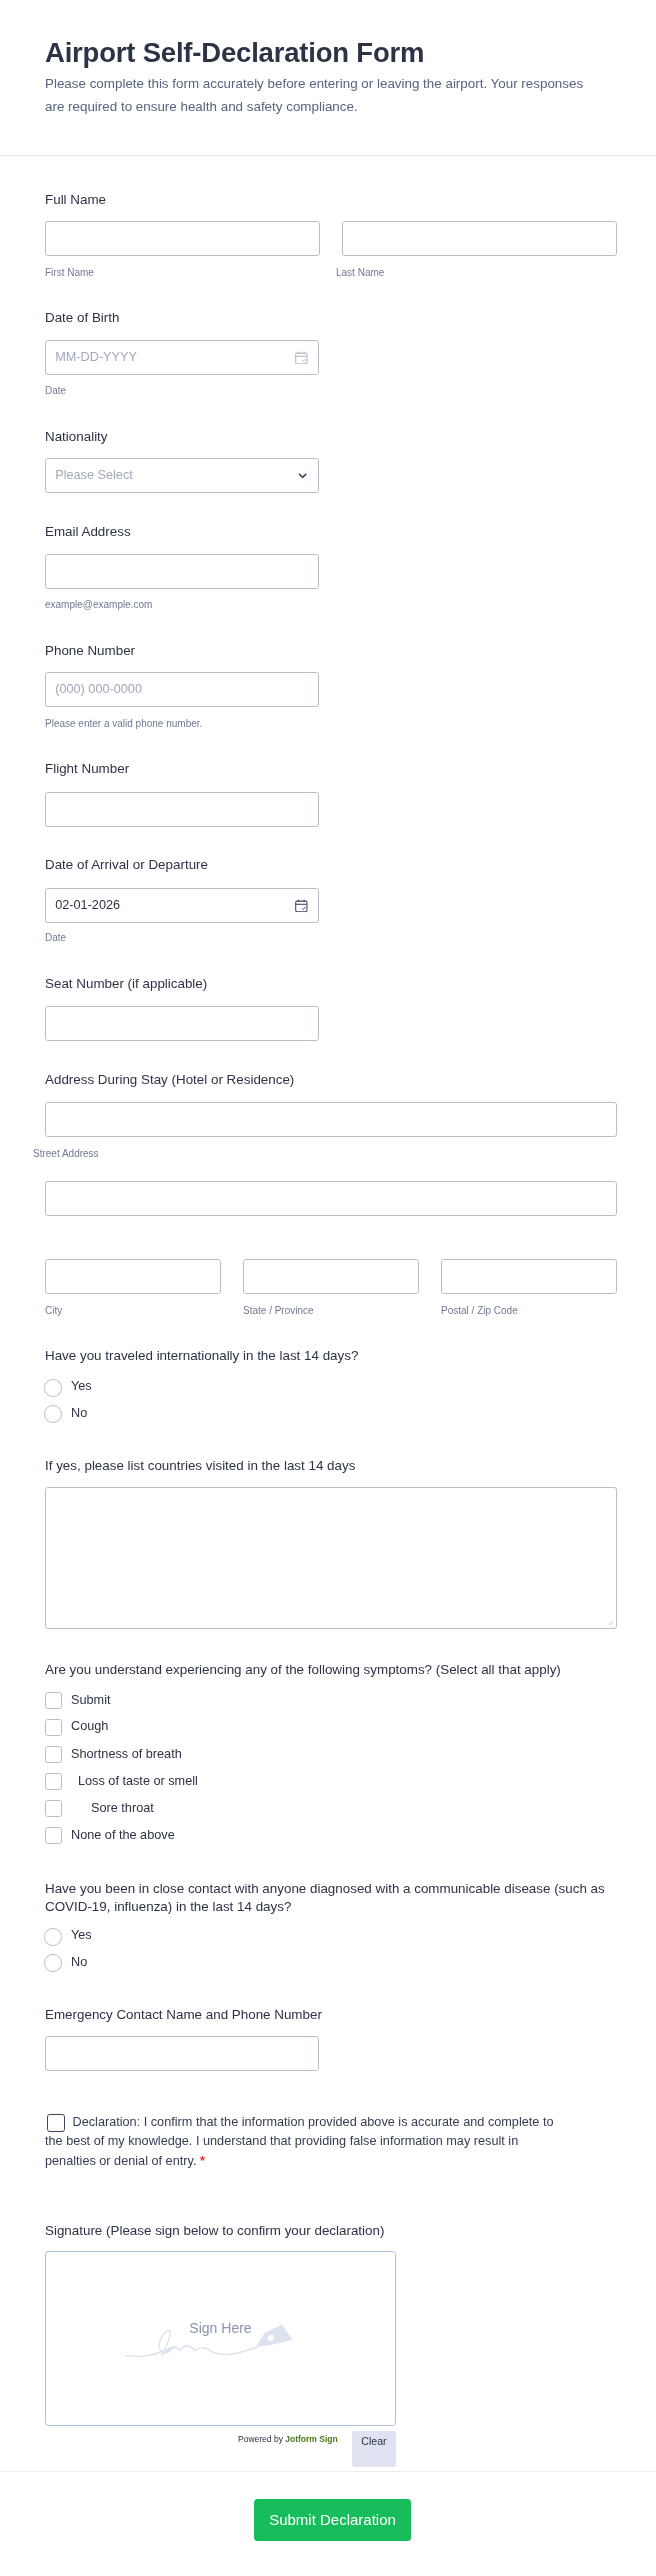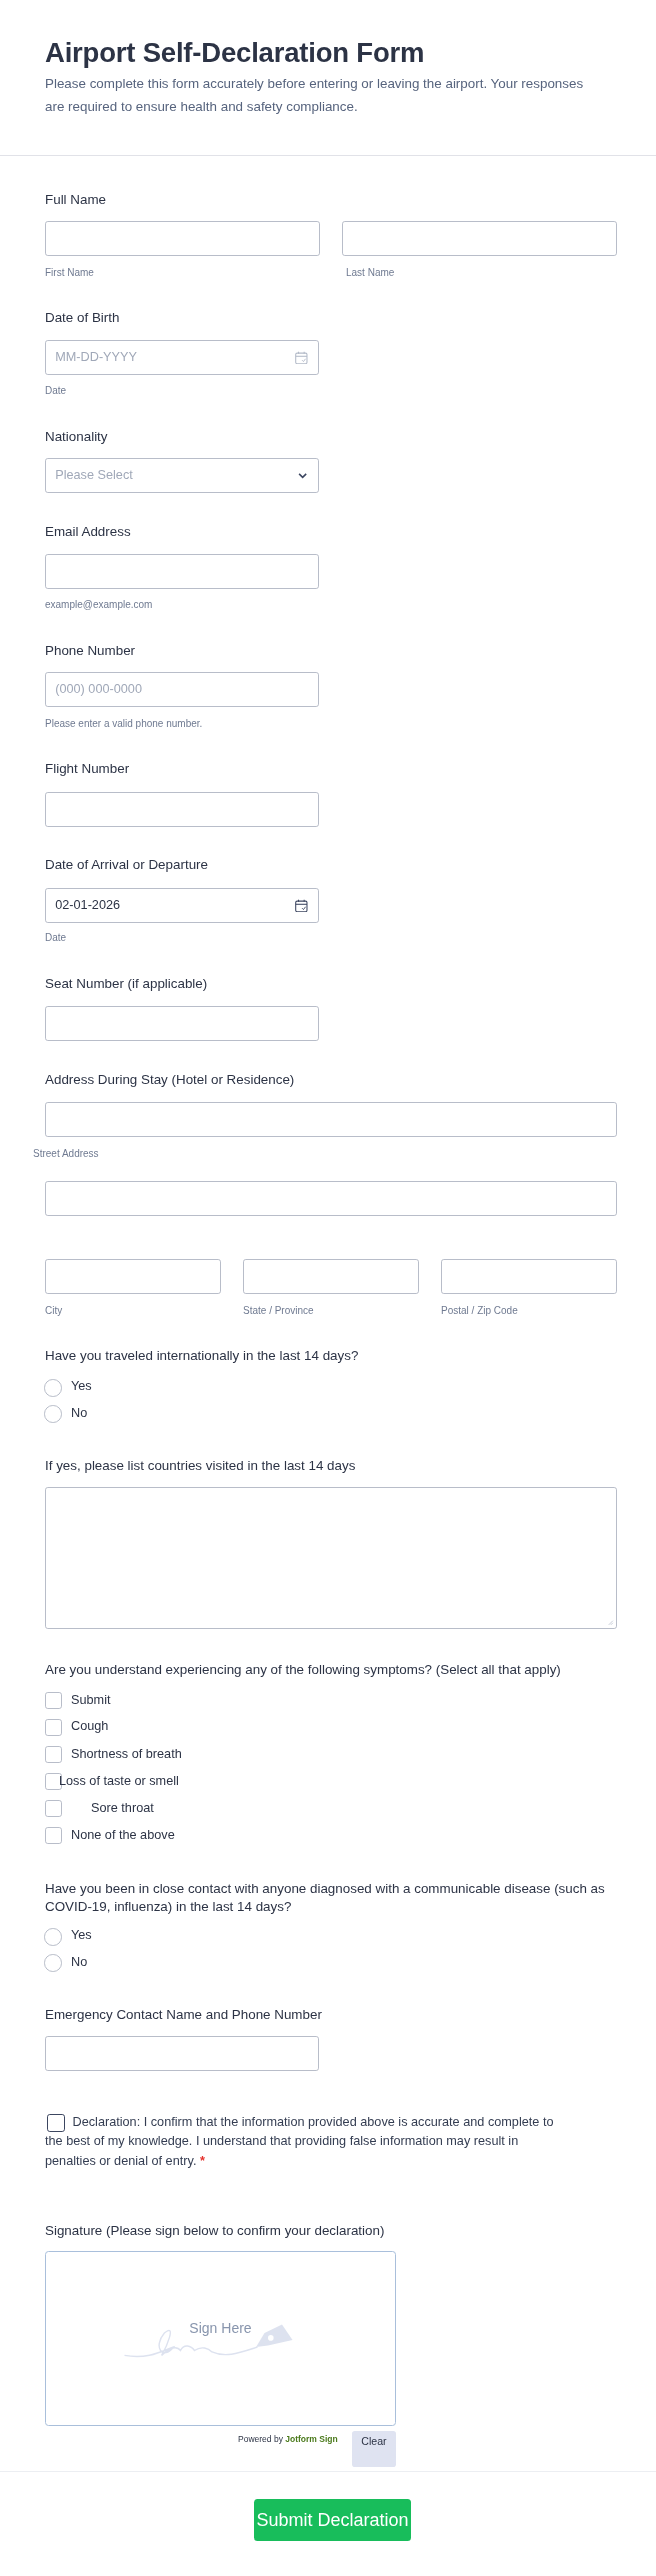--- a/index.html
+++ b/index.html
@@ -18,36 +18,36 @@
   .cal { position: absolute; right: 10px; top: 10px; width: 12.7px; height: 13.4px; }
   .chev { position: absolute; right: 10px; top: 10.6px; width: 11.3px; height: 11.3px; }
   .radio { width: 17.6px; height: 17.6px; border: 1.1px solid #b8bdc9; border-radius: 50%; background: #fff; }
   .check { width: 17px; height: 17px; border: 1.1px solid #b8bdc9; border-radius: 2.8px; background: #fff; }
   .opt { font-size: 12.7px; color: #2c3345; }
   .sig { left: 45px; top: 2251px; width: 351px; height: 175px; border: 0.7px solid #a9bfdb; border-radius: 3.5px; background: #fff; }
   .sig-text { position: absolute; left: 0; width: 100%; top: 68px; text-align: center; font-size: 14px; color: #8895ad; }
   .powered { left: 238px; top: 2434px; font-size: 8.5px; color: #2c3345; }
   .powered b { color: #4b7a1c; }
   .clear { left: 352px; top: 2431px; width: 44px; height: 36px; background: #dfe3f1; border-radius: 2.8px; font-size: 10.6px; color: #2c3345; text-align: center; line-height: 20px; }
-  .submit { left: 254px; top: 2499px; width: 157px; height: 42px; background: #18bd5b; border-radius: 3.5px; color: #fff; font-size: 18px; text-align: center; line-height: 42px; font-weight: 500; }
+  .submit { left: 254px; top: 2499px; width: 157px; height: 42px; background: #18bd5b; border-radius: 3.5px; color: #fff; font-size: 15px; text-align: center; line-height: 42px; font-weight: 500; }
   .req { color: #e5322d; font-weight: 700; }
   .resize { position: absolute; right: 2.1px; bottom: 2.1px; width: 5.6px; height: 5.6px; }
 </style>
 </head>
 <body>
 
 <div class="abs title">Airport Self-Declaration Form</div>
 <div class="abs desc">Please complete this form accurately before entering or leaving the airport. Your responses are required to ensure health and safety compliance.</div>
 <div class="abs hdr-divider"></div>
 
 <div class="abs label" style="left:45px;top:192px;">Full Name</div>
 <div class="abs input" style="left:45px;top:221px;width:275px;"></div>
 <div class="abs sub" style="left:45px;top:267px;">First Name</div>
 <div class="abs input" style="left:342px;top:221px;width:275px;"></div>
-<div class="abs sub" style="left:338px;top:267px;padding-left:8px;">Last Name</div>
+<div class="abs sub" style="left:328px;top:267px;padding-left:8px;">Last Name</div>
 
 <div class="abs label" style="left:45px;top:310px;">Date of Birth</div>
 <div class="abs input" style="left:45px;top:340px;width:274px;">
   <span class="ph">MM-DD-YYYY</span>
   <svg class="cal" viewBox="0 0 18 19">
       <rect x="1" y="3" width="16" height="15" rx="2" fill="none" stroke="#b3bac8" stroke-width="1.5"></rect>
       <line x1="1" y1="7.5" x2="17" y2="7.5" stroke="#b3bac8" stroke-width="1.5"></line>
       <line x1="5" y1="1" x2="5" y2="4" stroke="#b3bac8" stroke-width="1.5"></line>
       <line x1="13" y1="1" x2="13" y2="4" stroke="#b3bac8" stroke-width="1.5"></line>
       <polyline points="10,13 12,15 15,11" fill="none" stroke="#b3bac8" stroke-width="1.3"></polyline>
@@ -119,21 +119,21 @@
 </div>
 
 <div class="abs label" style="left:45px;top:1662px;">Are you understand experiencing any of the following symptoms? (Select all that apply)</div>
 <div class="abs check" style="left:45px;top:1692px;"></div>
 <div class="abs opt" style="left:71px;top:1693px;">Submit</div>
 <div class="abs check" style="left:45px;top:1719px;"></div>
 <div class="abs opt" style="left:71px;top:1719px;">Cough</div>
 <div class="abs check" style="left:45px;top:1746px;"></div>
 <div class="abs opt" style="left:71px;top:1747px;">Shortness of breath</div>
 <div class="abs check" style="left:45px;top:1773px;"></div>
-<div class="abs opt" style="left:59px;top:1774px;">Loss of taste or smell</div>
+<div class="abs opt" style="left:78px;top:1774px;">Loss of taste or smell</div>
 <div class="abs check" style="left:45px;top:1800px;"></div>
 <div class="abs opt" style="left:71px;top:1801px;margin-left:20px;">Sore throat</div>
 <div class="abs check" style="left:45px;top:1827px;"></div>
 <div class="abs opt" style="left:71px;top:1828px;">None of the above</div>
 
 <div class="abs label" style="left:45px;top:1880px;width:572px;line-height:18.3px;">Have you been in close contact with anyone diagnosed with a communicable disease (such as COVID-19, influenza) in the last 14 days?</div>
 <div class="abs radio" style="left:44px;top:1928px;"></div>
 <div class="abs opt" style="left:71px;top:1928px;">Yes</div>
 <div class="abs radio" style="left:44px;top:1954px;"></div>
 <div class="abs opt" style="left:71px;top:1955px;">No</div>

